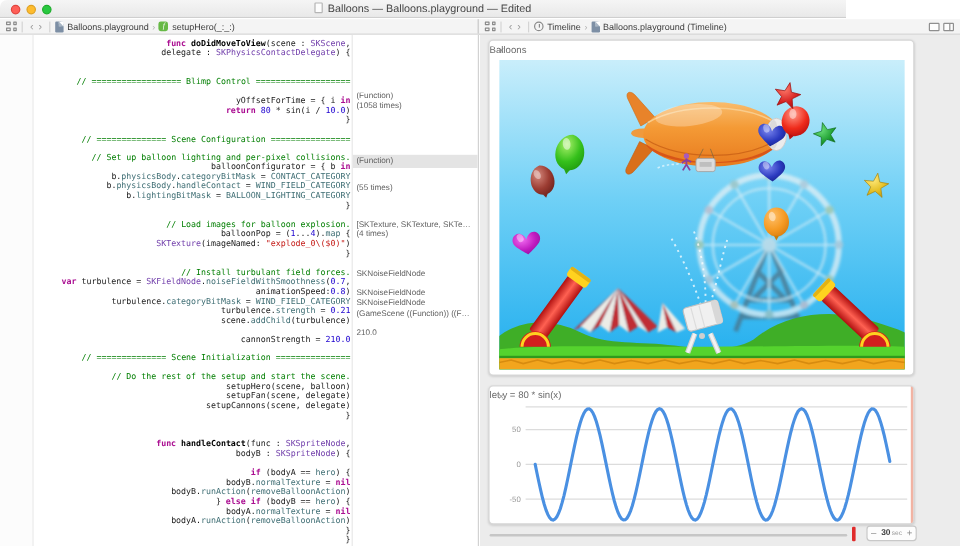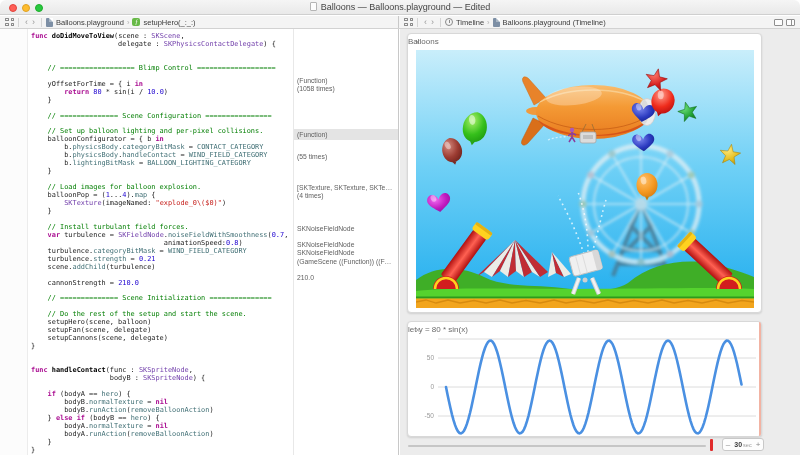--- a/index.html
+++ b/index.html
@@ -1,20 +1,20 @@
 <!DOCTYPE html>
 <html><head>
 <meta charset="utf-8">
 <style>
   html,body{margin:0;padding:0;background:#ffffff;}
   *{box-sizing:border-box;}
   #window{position:relative;width:800px;height:455px;font-family:"Liberation Sans",sans-serif;
     border-radius:6px 6px 0 0;overflow:hidden;background:#fff;}
   
-  #titlebar{position:absolute;left:0;top:0;width:800px;height:15px;
+  #titlebar{position:absolute;left:0;top:0;width:705px;height:15px;
     background:linear-gradient(#f5f5f5,#e9e9e9);border-bottom:1px solid #cfcfcf;}
   .tl{position:absolute;top:4px;width:8px;height:8px;border-radius:50%;}
   #tl-close{left:9px;background:#ff5f57;border:0.5px solid #e0443e;}
   #tl-min{left:22px;background:#febc2e;border:0.5px solid #dea123;}
   #tl-zoom{left:35px;background:#28c840;border:0.5px solid #1dad2b;}
   #wintitle{position:absolute;left:0;right:0;top:2px;text-align:center;font-size:9px;color:#454545;}
   #proxy-icon{display:inline-block;width:7px;height:9px;background:#fdfdfd;border:1px solid #b5b5b5;
     border-radius:1px;vertical-align:-1px;margin-right:4px;}
   
   #jumprow{position:absolute;left:0;top:16px;width:800px;height:13px;background:#f4f4f4;
@@ -38,21 +38,21 @@
   .clock-icon:after{content:"";position:absolute;left:2.6px;top:1px;width:1px;height:2.6px;background:#8a8a8a;}
   .mode-icons{position:absolute;right:5px;top:2.5px;display:flex;gap:3px;}
   .mode-icon{width:9px;height:7px;border:1px solid #8f8f8f;border-radius:1px;position:relative;background:#fdfdfd;}
   .mode-icon.split:after{content:"";position:absolute;left:4px;top:0;bottom:0;width:1px;background:#8f8f8f;}
   
   #editor{position:absolute;left:0;top:29px;width:399px;bottom:0;background:#fff;overflow:hidden;
     border-right:1px solid #c8c8c8;}
   #gutter{position:absolute;left:0;top:0;bottom:0;width:28px;background:#fcfcfc;border-right:1px solid #ececec;}
   #code{position:absolute;left:31px;top:4px;right:106px;font-family:"DejaVu Sans Mono","Liberation Mono",monospace;
     font-size:6.9px;}
-  .cl{height:7.96px;line-height:7.96px;white-space:pre;}
+  .cl{height:7.96px;line-height:7.96px;white-space:pre;text-align:right;}
   .tk-k{color:#aa0d91;font-weight:bold;} .tk-c{color:#007e00;} .tk-s{color:#c41a16;}
   .tk-n{color:#1c00cf;} .tk-t{color:#703daa;} .tk-p{color:#3f6e74;} .tk-d{color:#1a1a1a;}
   .tk-b{color:#000;font-weight:bold;}
   #results{position:absolute;left:293px;top:0;bottom:0;width:106px;border-left:1px solid #e8e8e8;background:#fff;}
   .res{position:absolute;left:3px;right:1px;font-size:6.8px;line-height:8.4px;color:#5f5f5f;
     white-space:nowrap;overflow:hidden;}
   .res.hl{left:0;right:0;padding-left:3px;background:#e4e4e4;height:11px;line-height:11px;}
   
   #timeline{position:absolute;left:400px;top:29px;right:0;bottom:0;background:#ececec;}
   .card{position:absolute;left:7px;width:355px;background:#fff;border:1px solid #d8d8d8;border-radius:4px;

